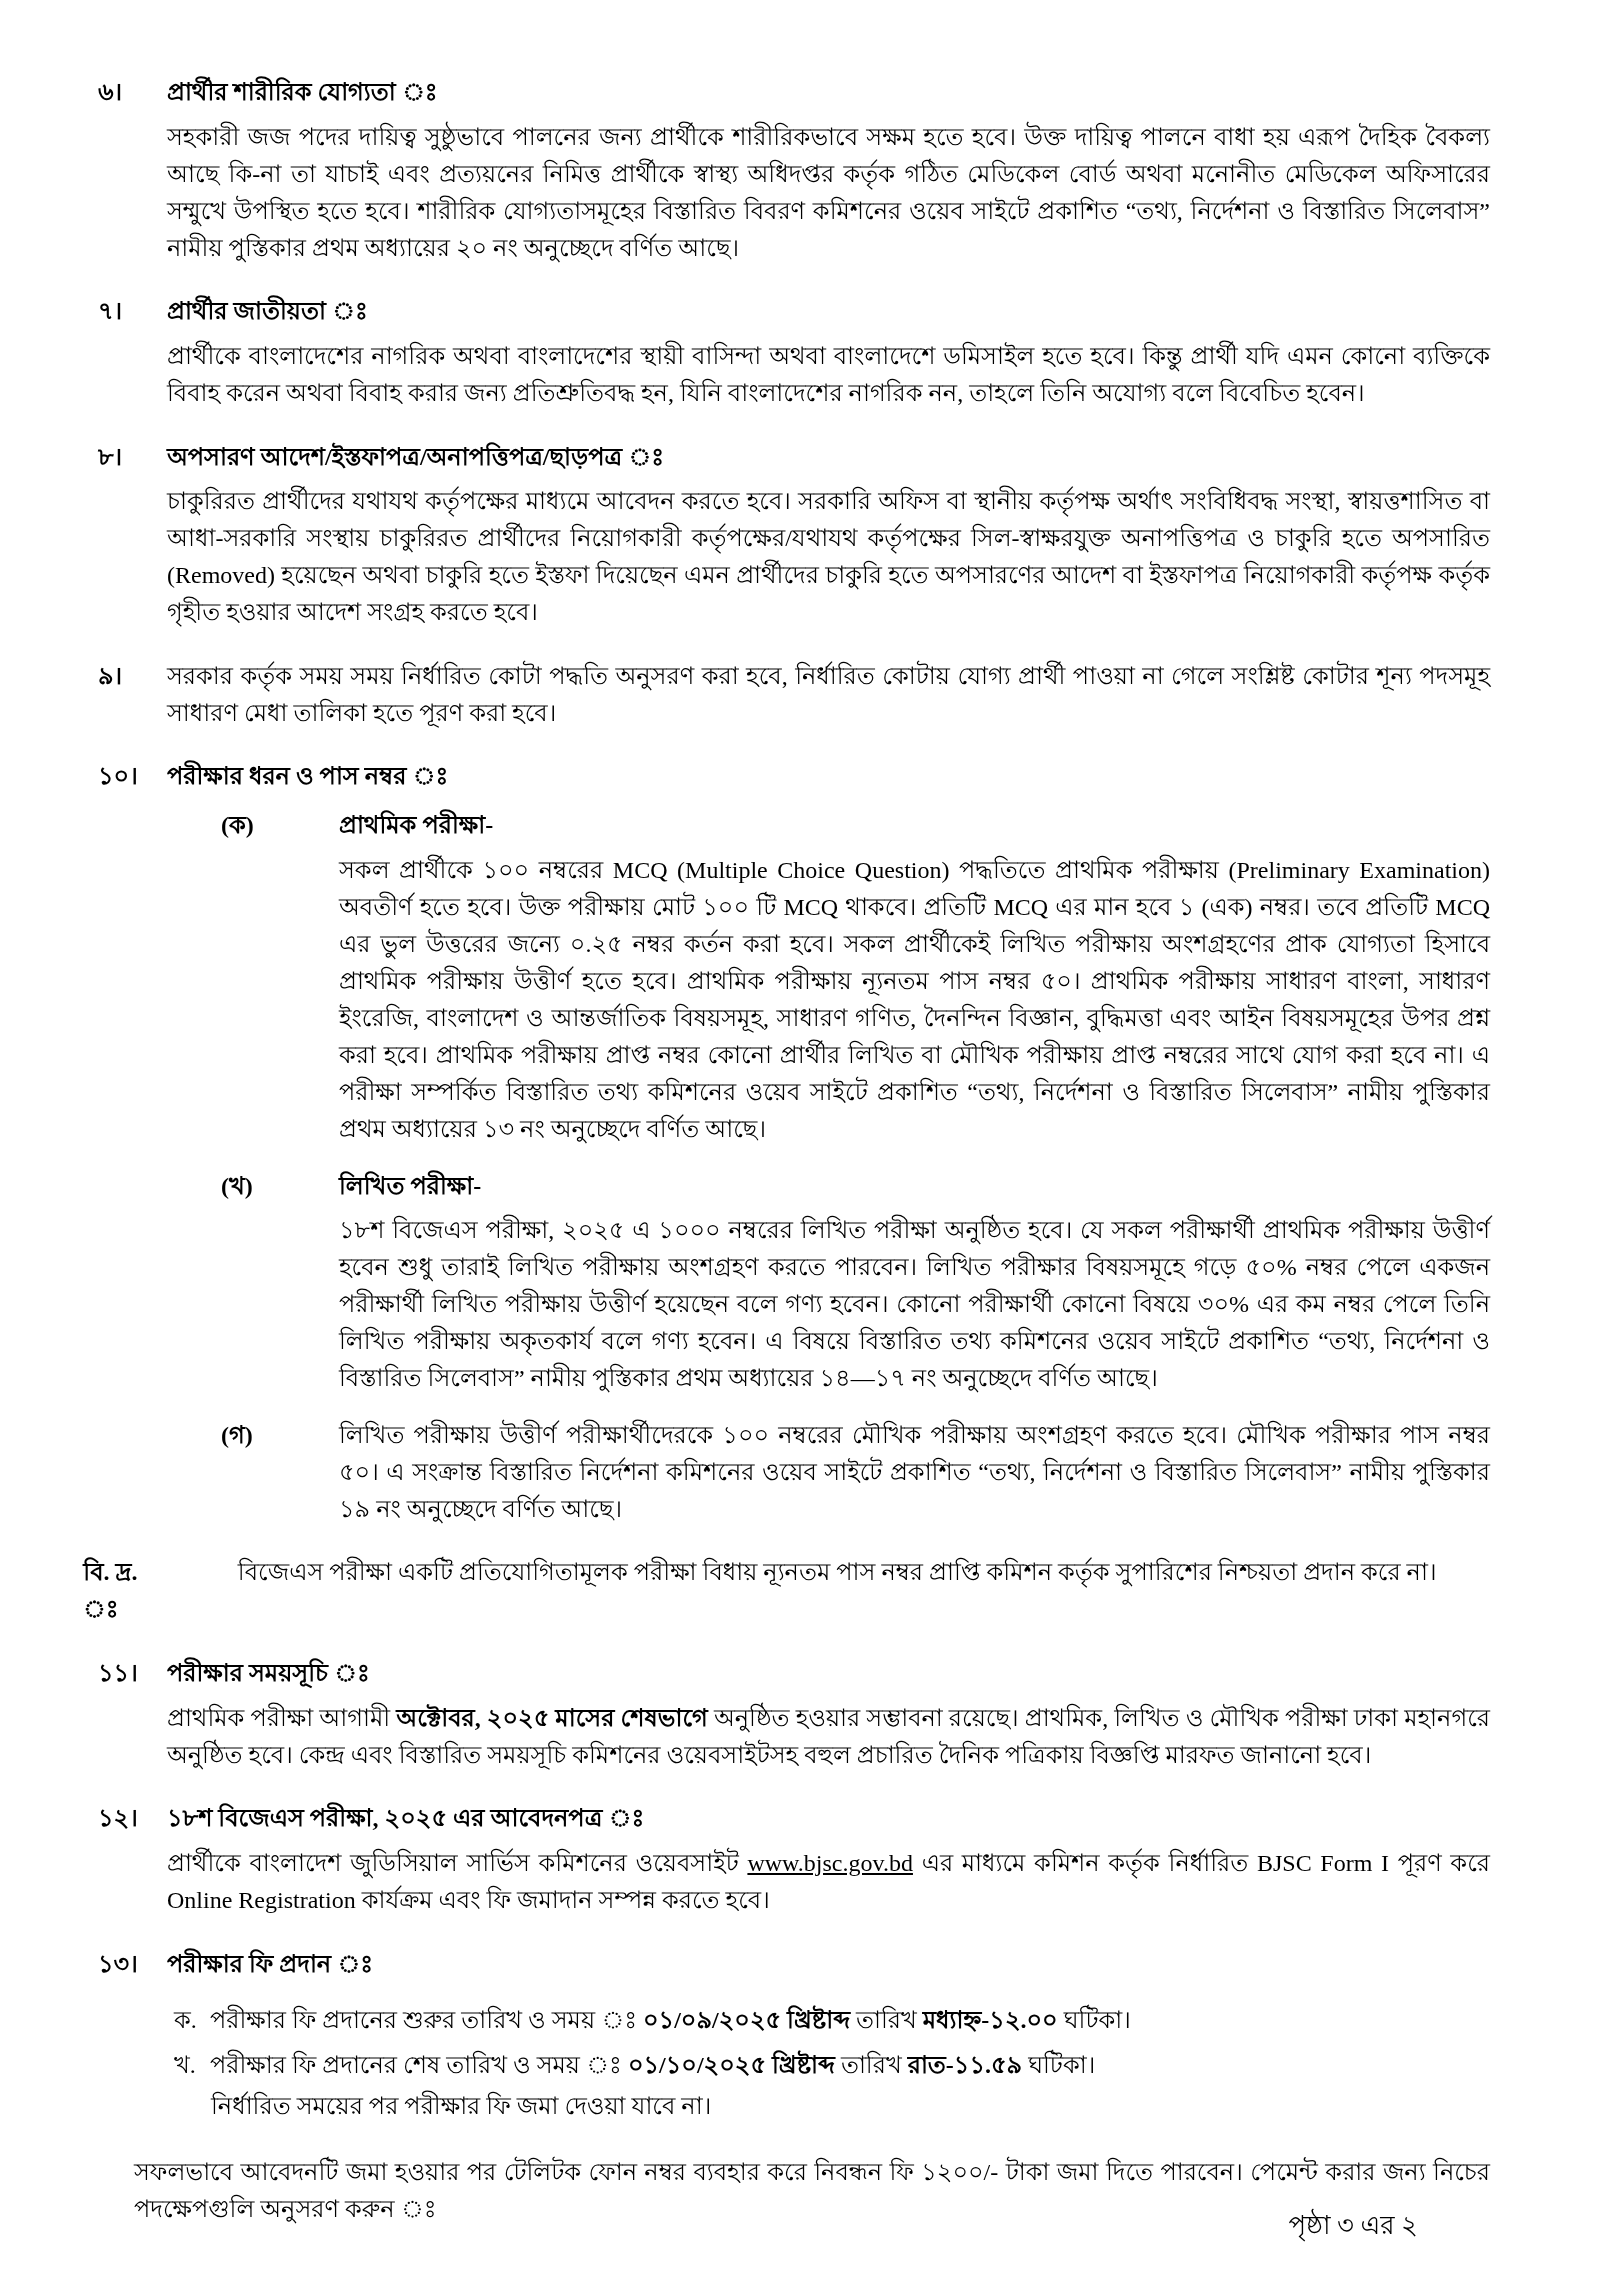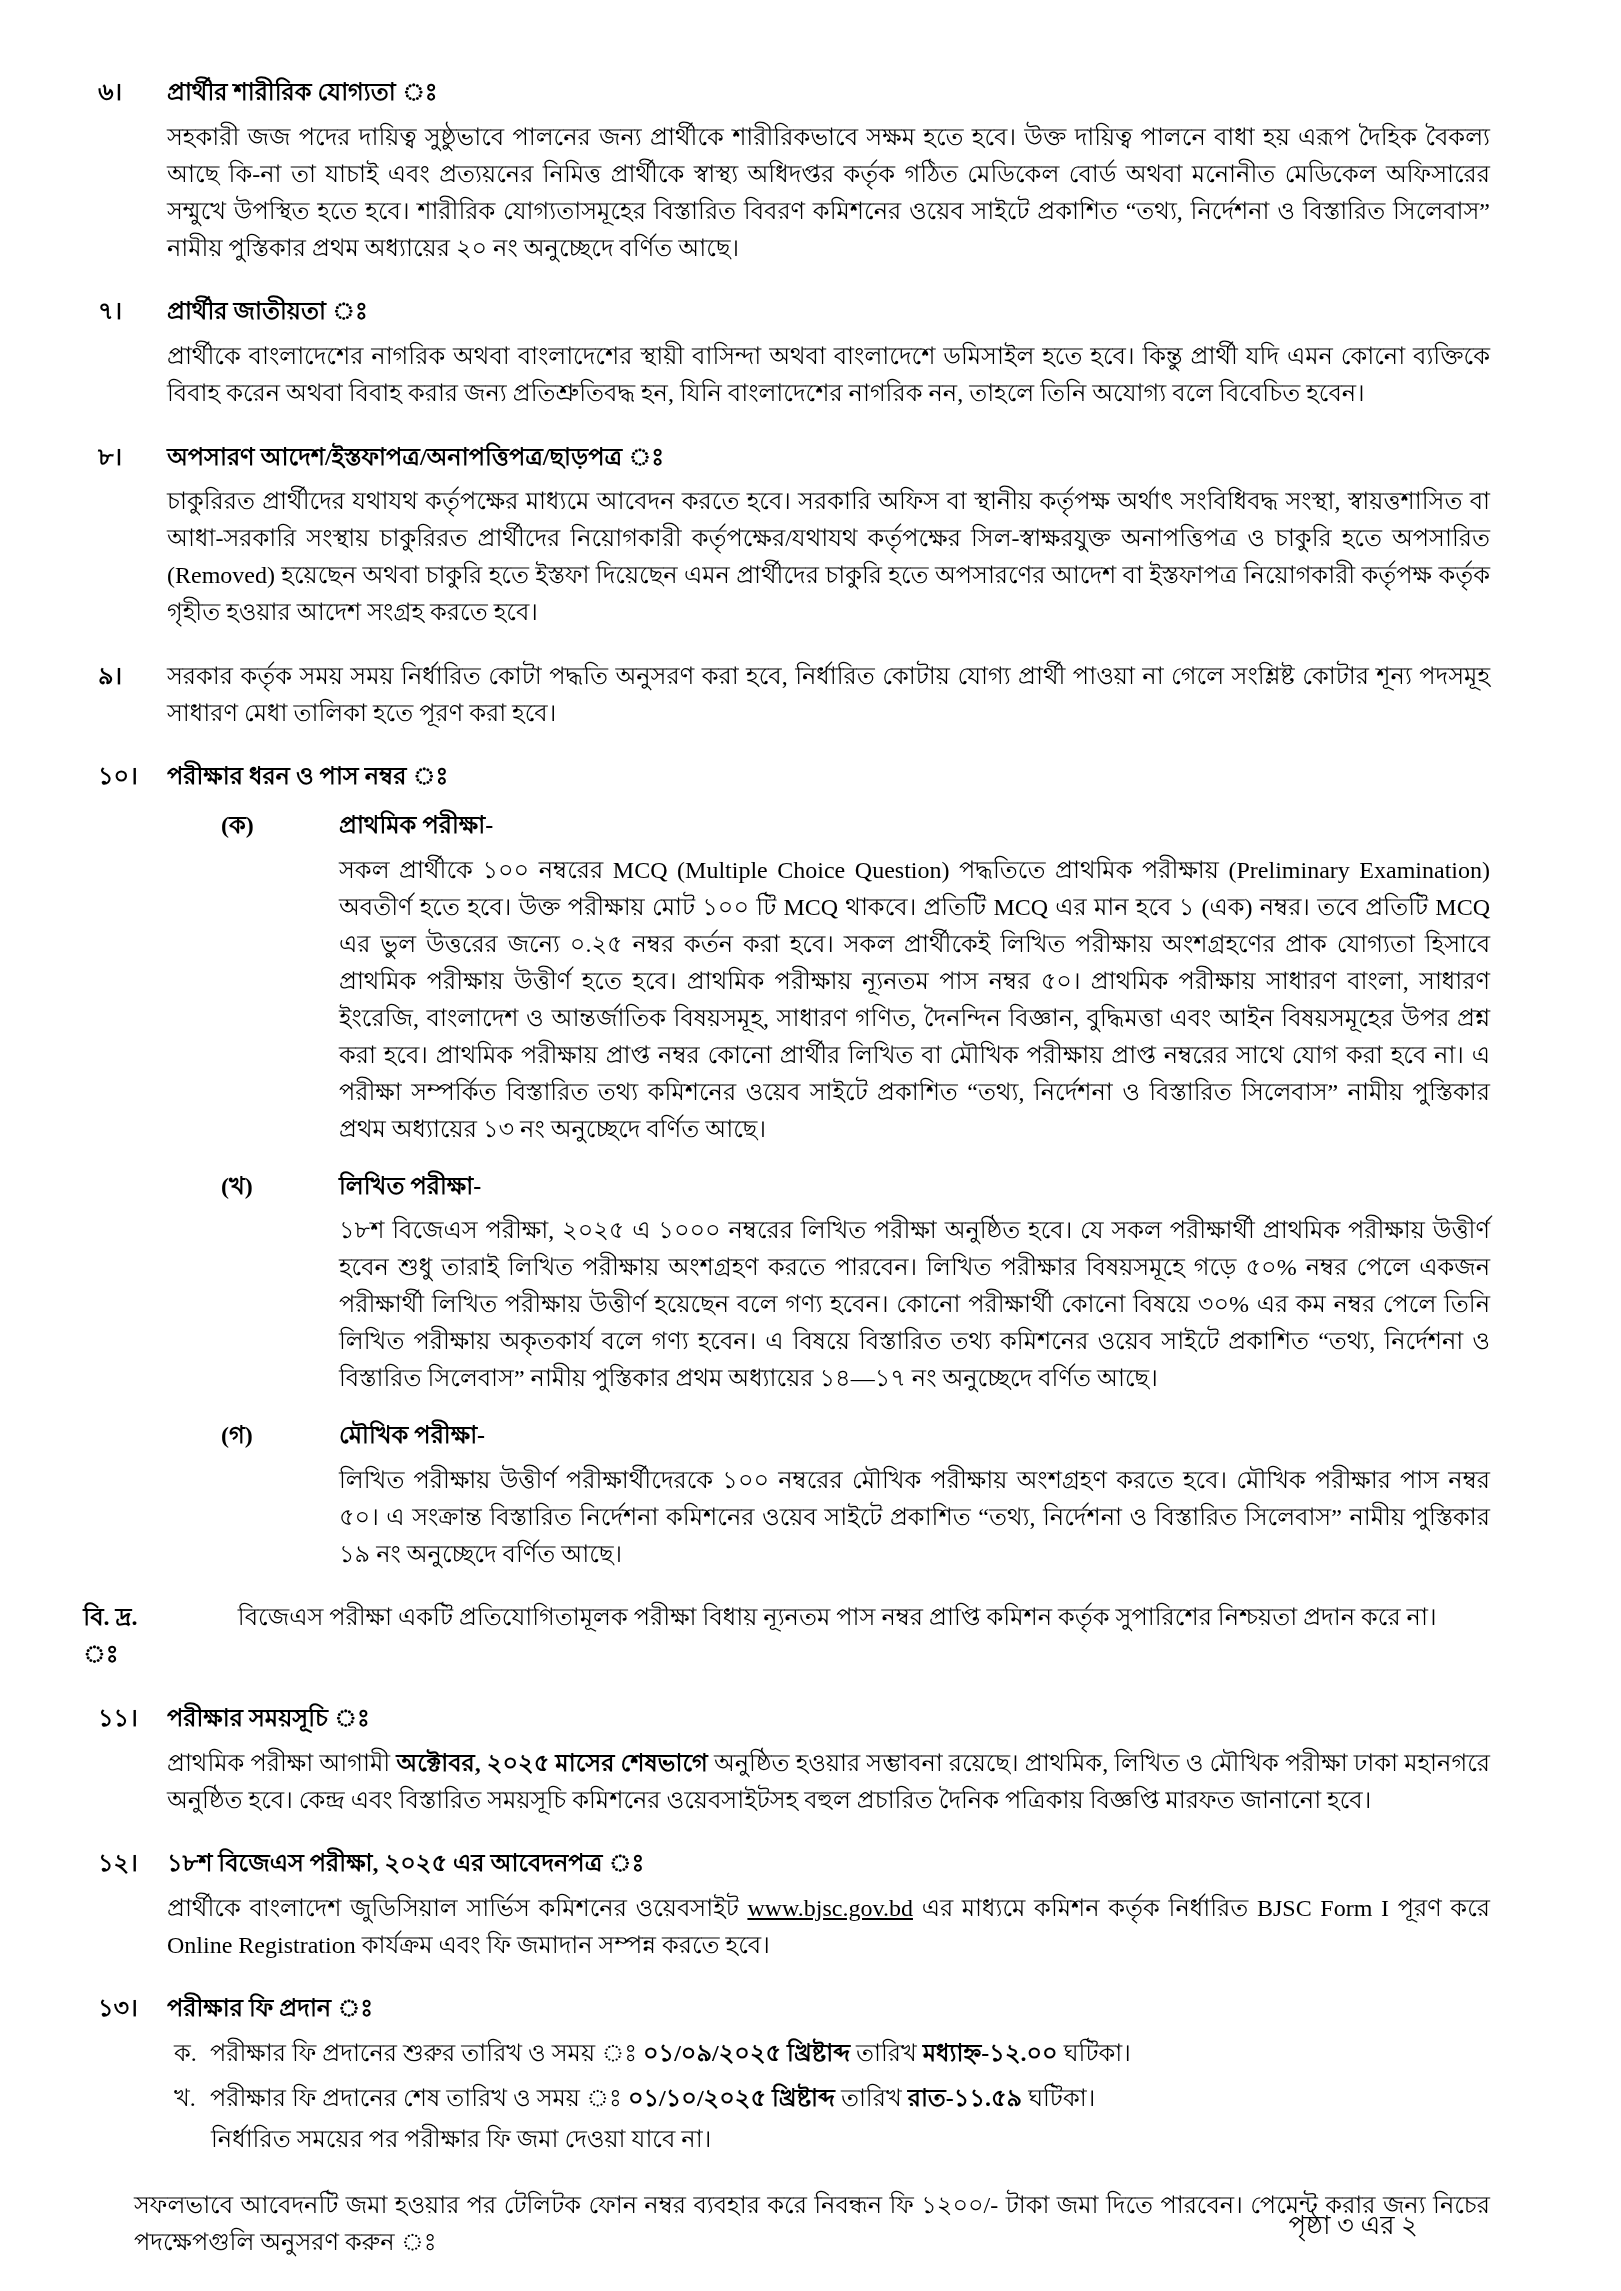--- a/index.html
+++ b/index.html
@@ -85,21 +85,20 @@
         <div class="sub-marker">(খ)</div>
         <div class="sub-content">
           <div class="sub-title">লিখিত পরীক্ষা-</div>
           <div class="para">১৮শ বিজেএস পরীক্ষা, ২০২৫ এ ১০০০ নম্বরের লিখিত পরীক্ষা অনুষ্ঠিত হবে। যে সকল পরীক্ষার্থী প্রাথমিক পরীক্ষায় উত্তীর্ণ হবেন শুধু তারাই লিখিত পরীক্ষায় অংশগ্রহণ করতে পারবেন। লিখিত পরীক্ষার বিষয়সমূহে গড়ে ৫০% নম্বর পেলে একজন পরীক্ষার্থী লিখিত পরীক্ষায় উত্তীর্ণ হয়েছেন বলে গণ্য হবেন। কোনো পরীক্ষার্থী কোনো বিষয়ে ৩০% এর কম নম্বর পেলে তিনি লিখিত পরীক্ষায় অকৃতকার্য বলে গণ্য হবেন। এ বিষয়ে বিস্তারিত তথ্য কমিশনের ওয়েব সাইটে প্রকাশিত “তথ্য, নির্দেশনা ও বিস্তারিত সিলেবাস” নামীয় পুস্তিকার প্রথম অধ্যায়ের ১৪—১৭ নং অনুচ্ছেদে বর্ণিত আছে।</div>
         </div>
       </div>
 
       <div class="sub" style="margin-bottom:0;">
         <div class="sub-marker">(গ)</div>
         <div class="sub-content">
-          <div class="sub-title">মৌখিক পরীক্ষা-</div>
           <div class="para">লিখিত পরীক্ষায় উত্তীর্ণ পরীক্ষার্থীদেরকে ১০০ নম্বরের মৌখিক পরীক্ষায় অংশগ্রহণ করতে হবে। মৌখিক পরীক্ষার পাস নম্বর ৫০। এ সংক্রান্ত বিস্তারিত নির্দেশনা কমিশনের ওয়েব সাইটে প্রকাশিত “তথ্য, নির্দেশনা ও বিস্তারিত সিলেবাস” নামীয় পুস্তিকার ১৯ নং অনুচ্ছেদে বর্ণিত আছে।</div>
         </div>
       </div>
     </div>
   </div>
 
   <div class="note-row">
     <div class="note-label">বি. দ্র. ঃ</div>
     <div class="note-text">বিজেএস পরীক্ষা একটি প্রতিযোগিতামূলক পরীক্ষা বিধায় ন্যূনতম পাস নম্বর প্রাপ্তি কমিশন কর্তৃক সুপারিশের নিশ্চয়তা প্রদান করে না।</div>
   </div>
@@ -116,21 +115,21 @@
     <div class="sec-num">১২।</div>
     <div class="sec-content">
       <div class="sec-title">১৮শ বিজেএস পরীক্ষা, ২০২৫ এর আবেদনপত্র ঃ</div>
       <div class="para"><span>প্রার্থীকে বাংলাদেশ জুডিসিয়াল সার্ভিস কমিশনের ওয়েবসাইট </span><span class="weblink">www.bjsc.gov.bd</span><span> এর মাধ্যমে কমিশন কর্তৃক নির্ধারিত BJSC Form I পূরণ করে Online Registration কার্যক্রম এবং ফি জমাদান সম্পন্ন করতে হবে।</span></div>
     </div>
   </div>
 
   <div class="sec" style="margin-bottom:0;">
     <div class="sec-num">১৩।</div>
     <div class="sec-content">
-      <div class="sec-title" style="margin-bottom:0;">পরীক্ষার ফি প্রদান ঃ</div>
+      <div class="sec-title" style="margin-bottom:12px;">পরীক্ষার ফি প্রদান ঃ</div>
     </div>
   </div>
 
   <div class="fee-item">
     <div class="fee-marker">ক.</div>
     <div class="fee-text"><span>পরীক্ষার ফি প্রদানের শুরুর তারিখ ও সময় ঃ </span><b>০১/০৯/২০২৫ খ্রিষ্টাব্দ</b><span> তারিখ </span><b>মধ্যাহ্ন-১২.০০</b><span> ঘটিকা।</span></div>
   </div>
 
   <div class="fee-item">
     <div class="fee-marker">খ.</div>

